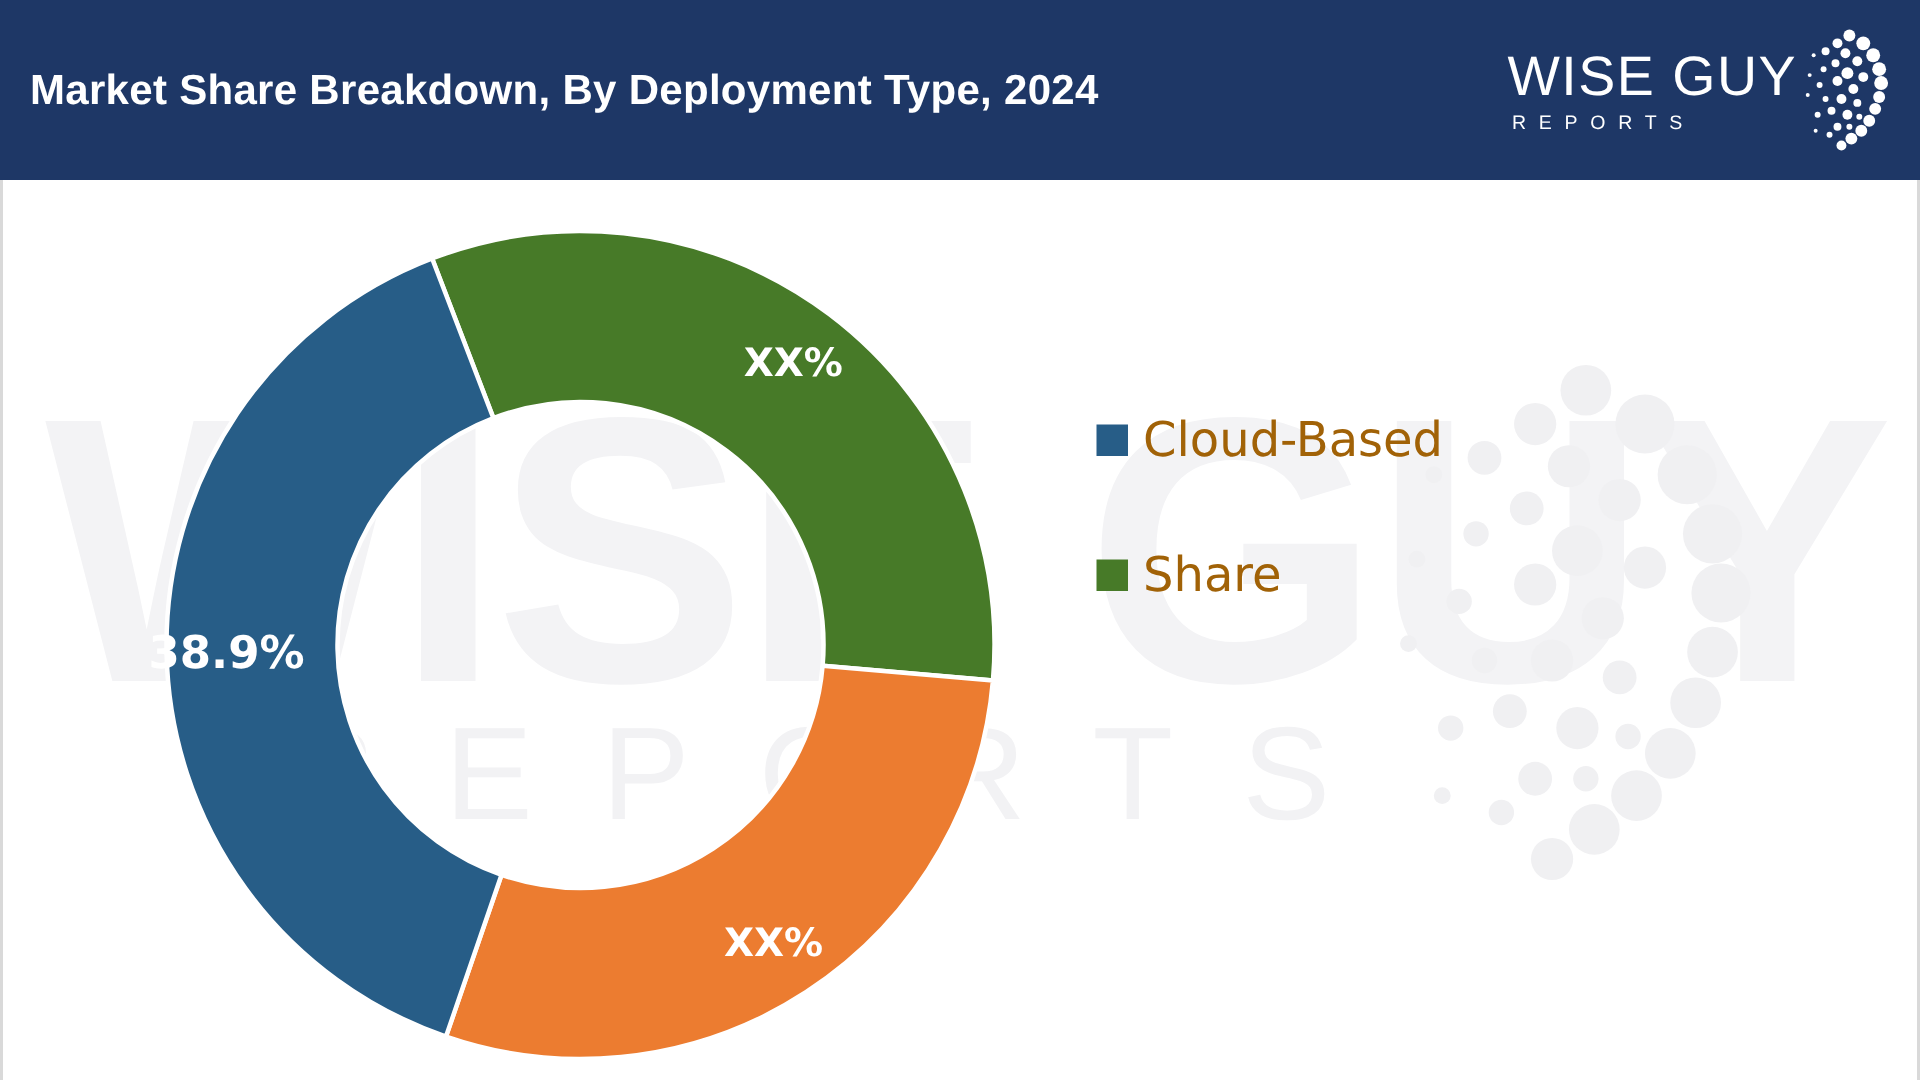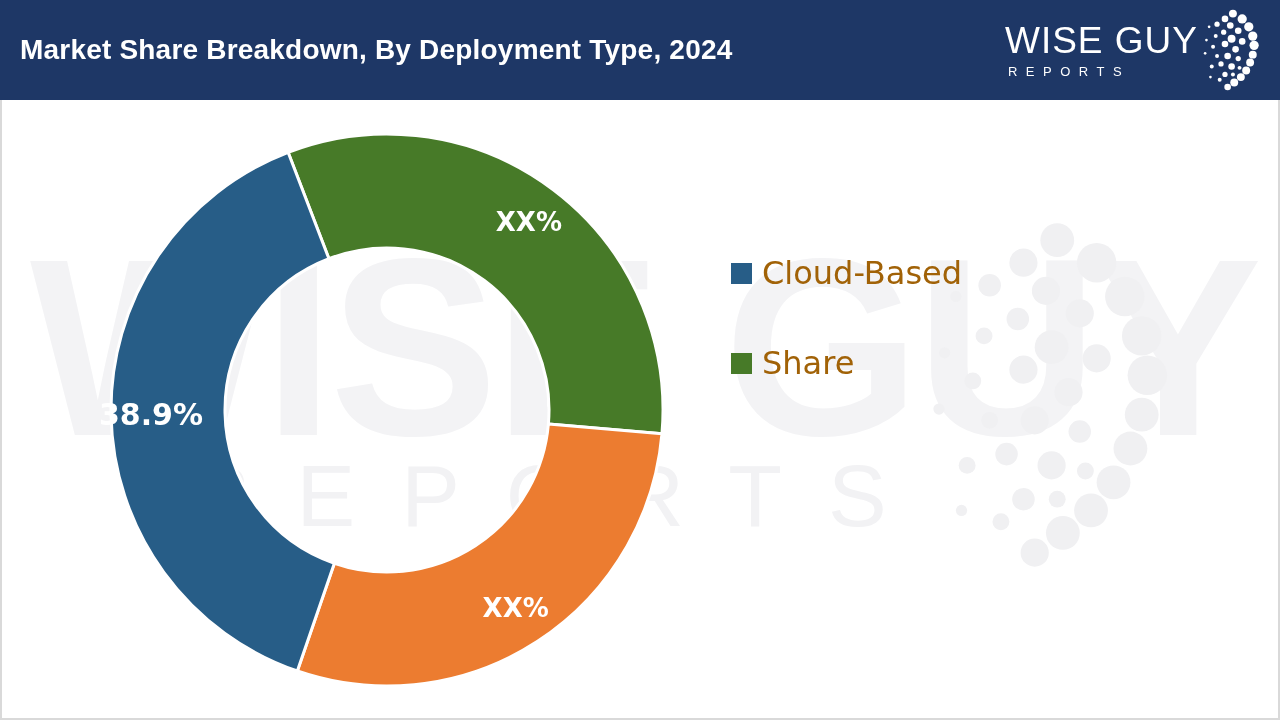--- a/index.html
+++ b/index.html
@@ -1,21 +1,21 @@
 <!DOCTYPE html>
 <html><head>
 <meta charset="utf-8">
 <style>
   * { margin: 0; padding: 0; box-sizing: border-box; }
   html, body { width: 1280px; height: 720px; overflow: hidden; }
   body { font-family: "Liberation Sans", sans-serif; background: #ffffff; position: relative; }
 
   
   .header {
-    height: 100px; background: #1e3766;
+    height: 120px; background: #1e3766;
     display: flex; align-items: center; justify-content: space-between;
     padding: 0 18px 0 20px; position: relative; z-index: 3;
   }
   .page-title {
     color: #ffffff; font-size: 28px; font-weight: 700; letter-spacing: 0.2px;
   }
   .logo { display: flex; align-items: center; }
   .logo-text { color: #ffffff; display: flex; flex-direction: column; }
   .logo-line1 { font-size: 37px; font-weight: 400; letter-spacing: 1px; line-height: 1; white-space: nowrap; }
   .logo-line2 { font-size: 13px; font-weight: 400; letter-spacing: 8.5px; margin-top: 5px; padding-left: 3px; white-space: nowrap; }

